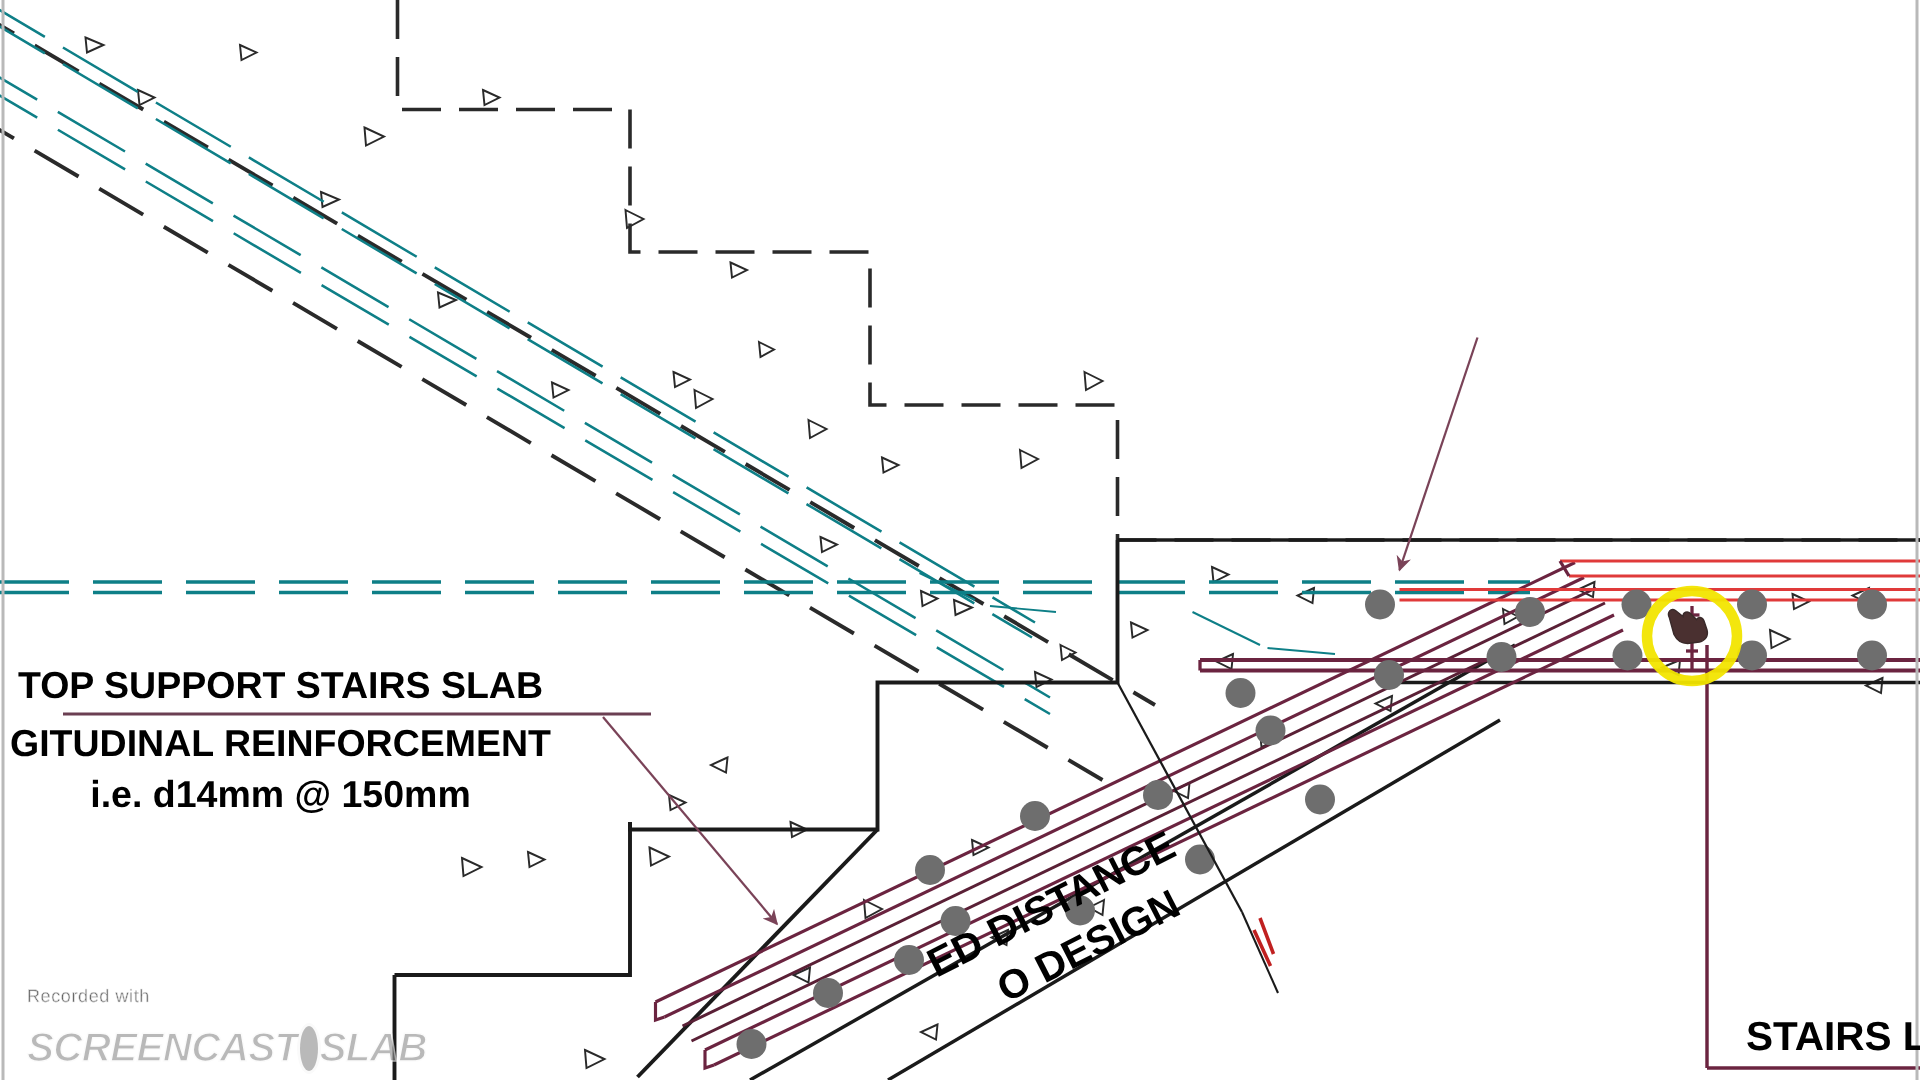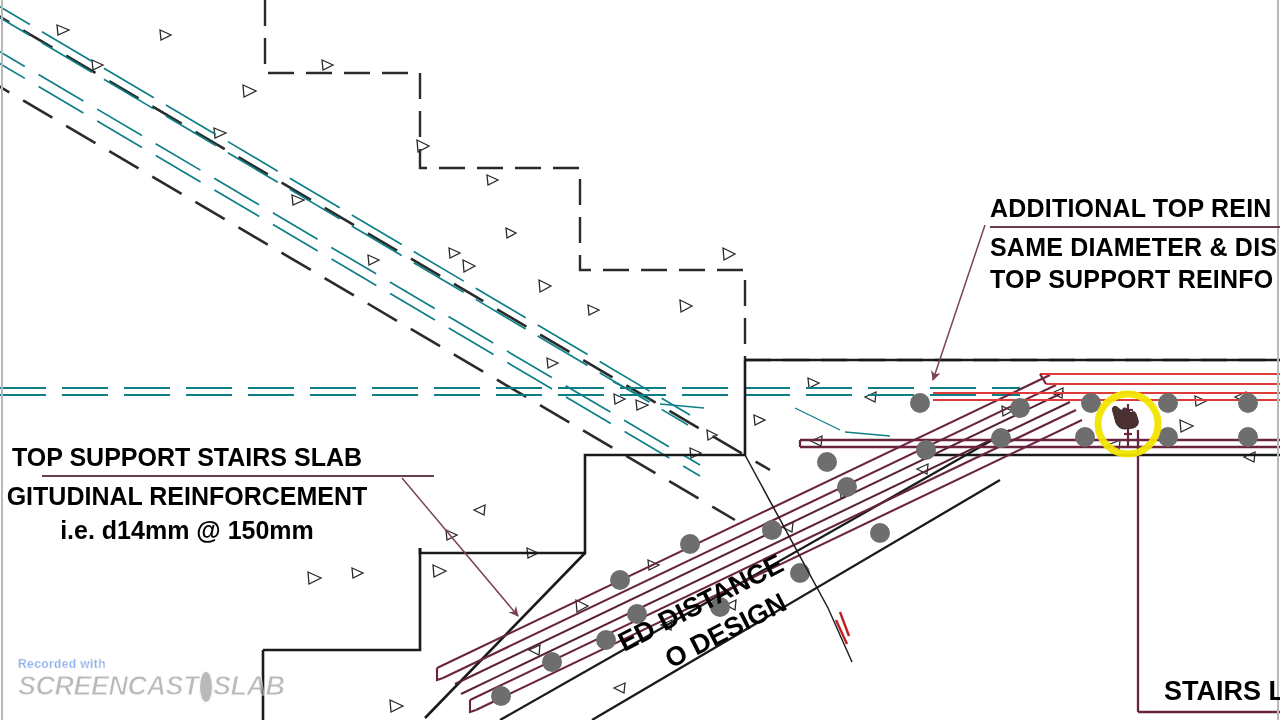--- a/index.html
+++ b/index.html
@@ -25,24 +25,24 @@
   
   #anno-dim{left:612px;top:628px;font-size:27px;line-height:36px;
             transform:rotate(-27deg);transform-origin:0 0;}
 
   
   #anno-stairs{left:1164px;top:676px;font-size:27px;}
 
   
   #watermark{position:absolute;left:18px;top:657px;width:222px;height:56px;
              opacity:.62;}
-  #wm-top{font-family:"Liberation Sans",sans-serif;font-weight:bold;
-          font-size:12px;color:#3b82f6;letter-spacing:.4px;
+  #wm-top{font-family:"Liberation Sans",sans-serif;font-weight:normal;
+          font-size:12px;color:#000000;letter-spacing:.4px;
           -webkit-text-stroke:.4px #d8d8d8;}
-  #wm-main{display:flex;align-items:center;margin-top:0;}
+  #wm-main{display:flex;align-items:center;margin-top:12px;}
   .wm-word{font-family:"Liberation Sans",sans-serif;font-weight:bold;
            font-size:27px;color:#8f8f8f;letter-spacing:-.5px;
            font-style:italic;-webkit-text-stroke:1px #fafafa;}
   .wm-ring{width:30px;height:30px;border-radius:50%;
            border:6px solid #8f8f8f;box-sizing:border-box;margin:0 1px;
            box-shadow:0 0 0 2px #f7f7f7;}
 </style>
 </head>
 <body>
 
@@ -244,26 +244,20 @@
                  c-4,0 -7,-2 -9,-6 z" fill="#4a3030"></path>
       </g>
 
       <g fill="none" stroke="#b9b9b9" stroke-width="2">
         <path d="M2,0 L2,720"></path>
         <path d="M1278,0 L1278,720"></path>
       </g>
     </g>
   </svg>
 
-  <div class="anno" id="anno-right">
-    <div class="l1">ADDITIONAL TOP REIN</div>
-    <div class="rule"></div>
-    <div class="l2">SAME DIAMETER &amp; DIS</div>
-    <div class="l3">TOP SUPPORT REINFO</div>
-  </div>
 
   <div class="anno" id="anno-left">
     <div>TOP SUPPORT STAIRS SLAB</div>
     <div class="rule"></div>
     <div>GITUDINAL REINFORCEMENT</div>
     <div>i.e. d14mm @ 150mm</div>
   </div>
 
   <div class="anno" id="anno-dim">
     <div>ED DISTANCE</div>

